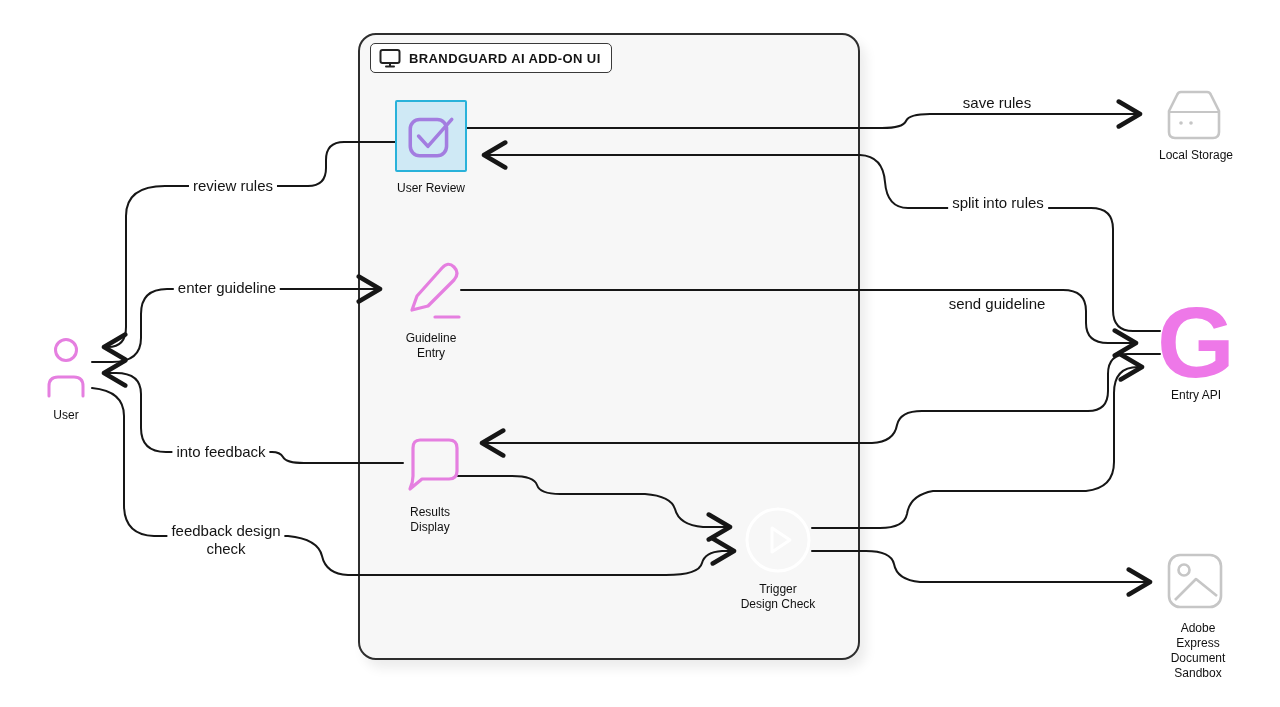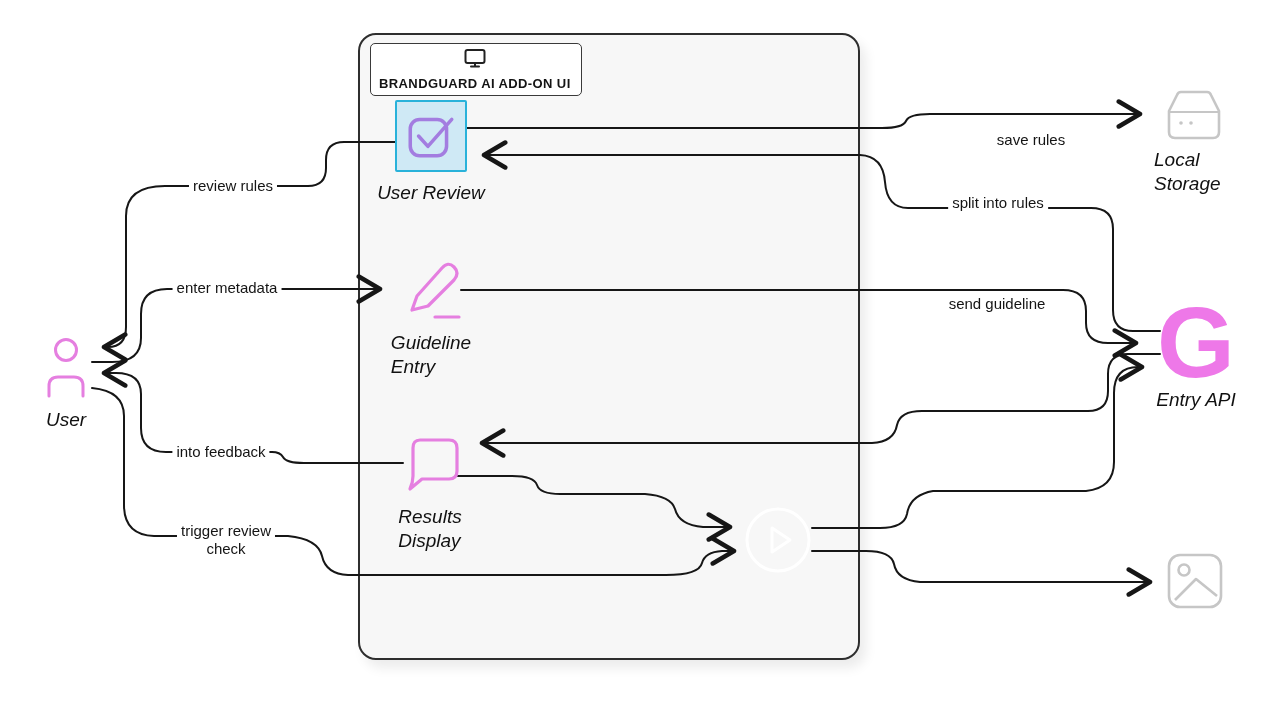--- a/index.html
+++ b/index.html
@@ -14,35 +14,34 @@
     position:absolute;left:358px;top:33px;width:498px;height:623px;
     background:#f7f7f7;border:2px solid #2e2e2e;border-radius:18px;
     box-shadow:6px 8px 12px rgba(0,0,0,0.08);
     z-index:1;
   }
   .badge{
     position:absolute;left:370px;top:43px;z-index:4;
     display:flex;align-items:center;gap:8px;
     background:#ffffff;border:1.5px solid #3a3a3a;border-radius:5px;
     padding:4px 10px 4px 8px;
-    font-size:13px;font-weight:700;letter-spacing:0.4px;white-space:nowrap;flex-direction:column;
+    font-size:13px;font-weight:700;letter-spacing:0.4px;white-space:nowrap;
   }
   svg.connectors{position:absolute;left:0;top:0;z-index:2;}
   .node,.edge-label{position:absolute;z-index:3;}
   .edge-label{
     transform:translate(-50%,-50%);
     font-size:15px;line-height:1.22;text-align:center;
     white-space:pre-line;background:#ffffff;padding:1px 4px;
   }
   .edge-label.on-panel{background:#f7f7f7;}
   .node-label{
     position:absolute;z-index:3;transform:translate(-50%,0);
-    font-size:19px;line-height:1.25;text-align:left;white-space:pre-line;
+    font-size:12px;line-height:1.25;text-align:center;white-space:pre-line;
     color:#111;
-    font-style:italic;
   }
   .rule-review-box{
     position:absolute;left:395px;top:100px;width:72px;height:72px;z-index:3;
     background:#cfe9f5;border:2.5px solid #29b2da;border-radius:2px;
     display:flex;align-items:center;justify-content:center;box-sizing:border-box;
   }
   .gemini-g{
     position:absolute;left:1196px;top:342px;z-index:3;
     transform:translate(-50%,-50%);
     font-size:100px;font-weight:700;color:#ee78e8;line-height:1;
@@ -114,20 +113,22 @@
   </span>
   <div class="node-label" style="left:430px;top:505px;">Results
 Display</div>
 
   <span class="icon-abs" style="left:744px;top:506px;">
     <svg width="68" height="68" viewBox="0 0 68 68">
       <circle cx="34" cy="34" r="31" fill="none" stroke="#ffffff" stroke-width="3"></circle>
       <path d="M28 22 L46 34 L28 46 Z" fill="none" stroke="#ffffff" stroke-width="3" stroke-linejoin="round"></path>
     </svg>
   </span>
+  <div class="node-label" style="left:778px;top:582px;">Trigger
+Design Check</div>
 
   <span class="icon-abs" style="left:44px;top:336px;">
     <svg width="44" height="62" viewBox="0 0 44 62">
       <circle cx="22" cy="14" r="10.5" fill="none" stroke="#e57fe0" stroke-width="3"></circle>
       <path d="M5 60 V50 Q5 41 14 41 H30 Q39 41 39 50 V60" fill="none" stroke="#e57fe0" stroke-width="3" stroke-linecap="round"></path>
     </svg>
   </span>
   <div class="node-label" style="left:66px;top:408px;">User</div>
 
   <span class="icon-abs" style="left:1163px;top:88px;">
@@ -143,23 +144,27 @@
   <div class="gemini-g">G</div>
   <div class="node-label" style="left:1196px;top:388px;">Entry API</div>
 
   <span class="icon-abs" style="left:1165px;top:551px;">
     <svg width="60" height="60" viewBox="0 0 60 60">
       <rect x="4" y="4" width="52" height="52" rx="11" fill="none" stroke="#c6c6c6" stroke-width="2.6"></rect>
       <circle cx="19" cy="19" r="5.5" fill="none" stroke="#c6c6c6" stroke-width="2.6"></circle>
       <path d="M10 49 L31 28 L52 45" fill="none" stroke="#c6c6c6" stroke-width="2.6" stroke-linejoin="round"></path>
     </svg>
   </span>
+  <div class="node-label" style="left:1198px;top:621px;">Adobe
+Express
+Document
+Sandbox</div>
 
   <div class="edge-label" style="left:233px;top:186px;">review rules</div>
-  <div class="edge-label" style="left:227px;top:288px;">enter metadata</div>
+  <div class="edge-label" style="left:227px;top:288px;">enter guideline</div>
   <div class="edge-label" style="left:221px;top:452px;">into feedback</div>
-  <div class="edge-label" style="left:226px;top:540px;">trigger review
+  <div class="edge-label" style="left:226px;top:540px;">feedback design
 check</div>
-  <div class="edge-label" style="left:1031px;top:103px;margin-top:37px;">save rules</div>
+  <div class="edge-label" style="left:997px;top:103px;">save rules</div>
   <div class="edge-label" style="left:998px;top:203px;">split into rules</div>
   <div class="edge-label" style="left:997px;top:304px;">send guideline</div>
 
 </div>
 
 </body></html>

